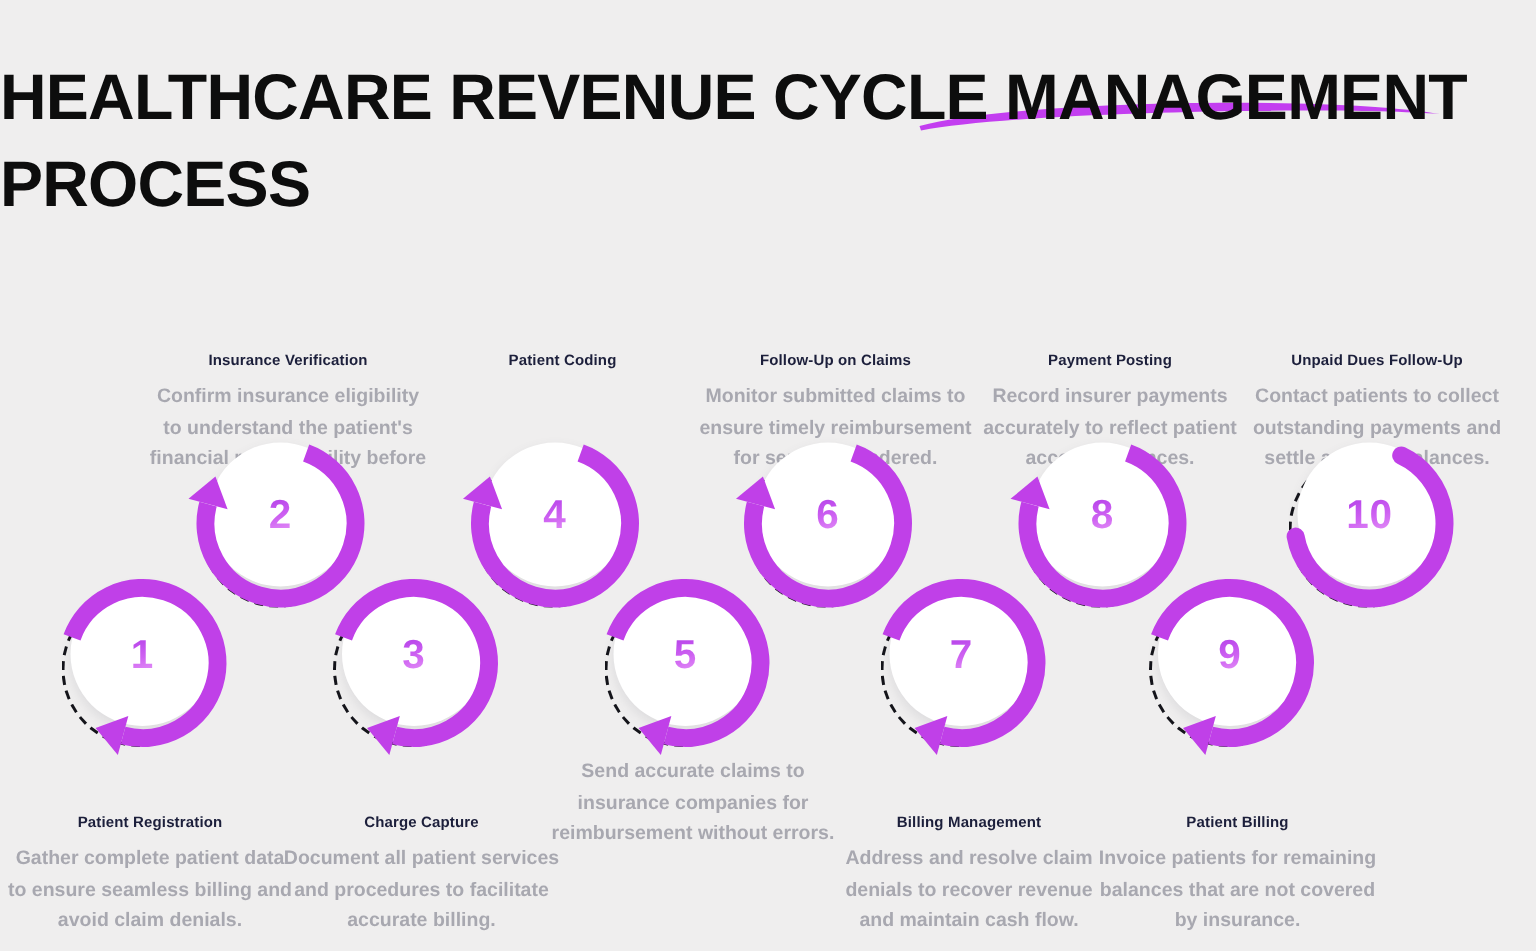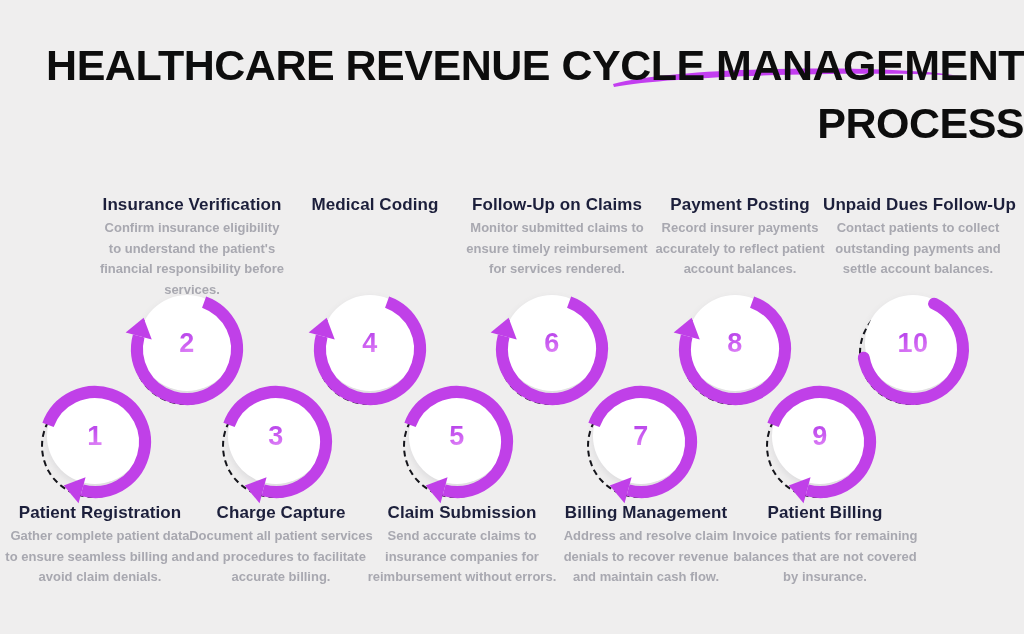--- a/index.html
+++ b/index.html
@@ -9,21 +9,21 @@
     font-family:"Liberation Sans", sans-serif;
     background:#efeeee;
     overflow:hidden;
     position:relative;
   }
   #canvas{ position:relative; width:1024px; height:634px; }
 
   
   .title-wrap{
     position:absolute; left:0; top:36px; width:1024px;
-    text-align:right;
+    text-align:left;
   }
   .title-line{
     position:relative; display:block;
     font-family:"Liberation Sans", sans-serif;
     font-weight:bold;
     font-size:43px;
     letter-spacing:-0.5px;
     line-height:58px;
     color:#0d0d0d;
     text-transform:uppercase;
@@ -36,27 +36,28 @@
     z-index:0;
   }
   .title-wrap .title-line{ position:relative; z-index:2; }
 
   
   .tblock{
     position:absolute;
     text-align:center;
   }
   .tblock .t-head{
-    font-size:17px;
+    font-size:10px;
     font-weight:bold;
     color:#1c1f3b;
     letter-spacing:0.1px;
     line-height:18px;
     margin-bottom:4px;
     white-space:nowrap;
+    margin-top:36px;
   }
   .tblock .t-body{
     font-size:13px;
     color:#a8a8b0;
     line-height:20.5px;
     font-weight:700;
   }
 
   
   .node{
@@ -154,34 +155,33 @@
         <div class="dashring"></div>
         <div class="disc">
           <span class="num">4</span>
         </div>
         <svg class="arc-svg" width="118" height="118" viewBox="0 0 118 118">
           <path d="M 71.10 11.02 A 50 50 0 1 1 5.70 45.06" fill="none" stroke="#c040e8" stroke-width="12" stroke-linecap="butt"></path>
           <path d="M 10.62 26.71 L -7.34 41.56 L 18.74 48.55 Z" fill="#c040e8"></path>
         </svg>
       </div>
       <div class="tblock" style="width: 190px; left: 280px; top: 196px;">
-        <div class="t-head">Medical Coding</div>
+        <div class="t-head">Patient Coding</div>
       </div>
       <div class="node" style="left: 403px; top: 384px;">
         <div class="dashring"></div>
         <div class="disc">
           <span class="num">5</span>
         </div>
         <svg class="arc-svg" width="118" height="118" viewBox="0 0 118 118">
           <path d="M 7.02 40.90 A 50 50 0 1 1 41.06 106.30" fill="none" stroke="#c040e8" stroke-width="12" stroke-linecap="butt"></path>
           <path d="M 22.71 101.38 L 37.56 119.34 L 44.55 93.26 Z" fill="#c040e8"></path>
         </svg>
       </div>
       <div class="tblock" style="width: 190px; left: 367px; top: 504px;">
-        <div class="t-head">Claim Submission</div>
         <div class="t-body">Send accurate claims to insurance companies for reimbursement without errors.</div>
       </div>
       <div class="node" style="left: 498px; top: 291px;">
         <div class="dashring"></div>
         <div class="disc">
           <span class="num">6</span>
         </div>
         <svg class="arc-svg" width="118" height="118" viewBox="0 0 118 118">
           <path d="M 71.10 11.02 A 50 50 0 1 1 5.70 45.06" fill="none" stroke="#c040e8" stroke-width="12" stroke-linecap="butt"></path>
           <path d="M 10.62 26.71 L -7.34 41.56 L 18.74 48.55 Z" fill="#c040e8"></path>

